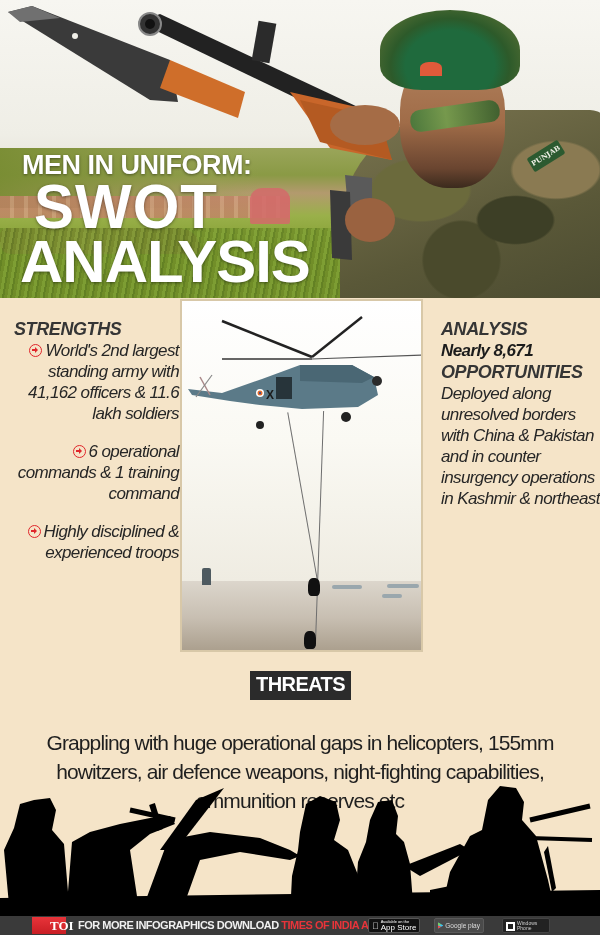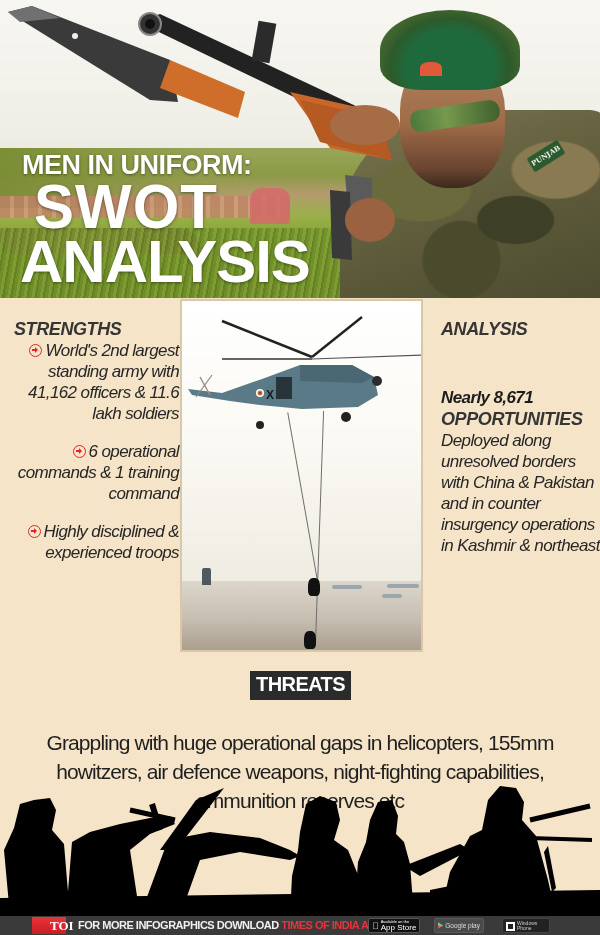--- a/index.html
+++ b/index.html
@@ -103,21 +103,21 @@
       display: inline-block; width: 13px; height: 13px; border: 1.6px solid #e0262b;
       border-radius: 50%; position: relative; top: 1px; margin-right: 3px;
     }
     .bullet .arrow::after {
       content: ""; position: absolute; left: 2px; top: 4px; width: 5px; height: 1.6px; background: #e0262b;
     }
     .bullet .arrow::before {
       content: ""; position: absolute; left: 5px; top: 2px; width: 0; height: 0;
       border-top: 3px solid transparent; border-bottom: 3px solid transparent; border-left: 3.5px solid #e0262b;
     }
-    .strong-line { font-weight: bold; color: #1c1c1c; display: block; margin-top: 47px; }
+    .strong-line { font-weight: bold; color: #1c1c1c; display: block; }
     .para { display: block; margin-bottom: 12px; }
 
     
     .photo {
       position: absolute; left: 180px; top: 299px; width: 243px; height: 353px;
       border: 2px solid #d8c8a8; overflow: hidden;
       background: linear-gradient(180deg, #ffffff 0%, #faf9f3 40%, #efece2 80%, #e4ddd0 100%);
     }
     .photo .sea {
       position: absolute; left: 0; top: 280px; width: 100%; height: 73px;

